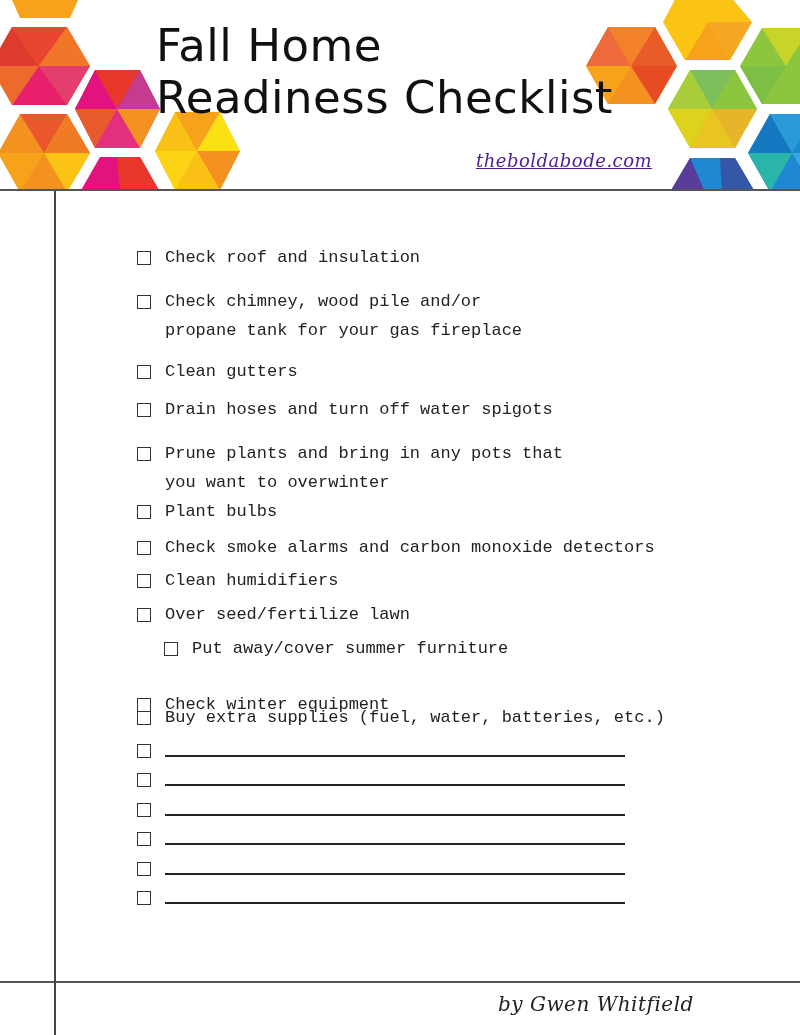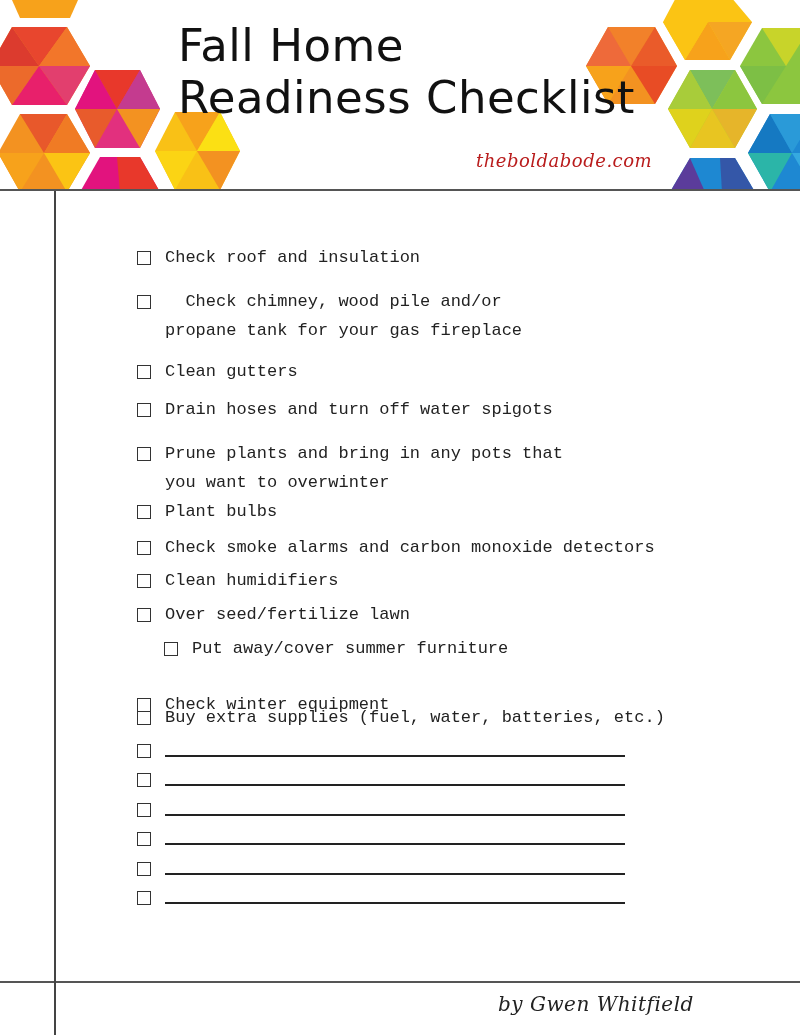--- a/index.html
+++ b/index.html
@@ -7,27 +7,26 @@
     width: 800px; height: 1035px; position: relative; overflow: hidden;
     background: #ffffff; color: #1a1a1a;
     font-family: "DejaVu Sans", sans-serif;
   }
   .deco { position: absolute; left: 0; top: 0; width: 800px; height: 192px; z-index: 0; }
   .title {
     position: absolute; left: 156px; top: 20px; z-index: 2;
     font-family: "DejaVu Sans", sans-serif; font-weight: 200;
     font-size: 45px; line-height: 52px; color: #111;
     letter-spacing: 0.5px;
-    margin-left: 22px;
   }
   .title span { display: block; font-weight: normal; -webkit-text-stroke: 0; }
   .site {
     position: absolute; left: 476px; top: 150px; z-index: 2;
     font-family: "DejaVu Serif", serif; font-style: italic;
-    font-size: 18px; color: #b91c1c; letter-spacing: 0.5px;
+    font-size: 18px; color: #4c1d95; letter-spacing: 0.5px; text-decoration: underline;
   }
   .hline { position: absolute; left: 0; width: 800px; height: 2px; background: #555; z-index: 3; }
   .vline { position: absolute; left: 54px; width: 2px; background: #444; z-index: 3; }
   .item {
     position: absolute; left: 137px; z-index: 2;
     display: flex; align-items: flex-start;
     font-family: Liberation Mono, monospace; font-weight: 200;
     font-size: 17px; line-height: 29px; color: #222;
   }
   .box {
@@ -147,21 +146,21 @@
 
 <div class="hline" style="top:189px;"></div>
 <div class="hline" style="top:981px;"></div>
 <div class="vline" style="top:191px;height:844px;"></div>
 
 <div id="checklist">
     <div class="item" style="top: 243px;">
       <span class="box"></span>
       <span class="item-text">Check roof and insulation</span>
     </div>
-    <div class="item" style="top: 287px; text-align: center;">
+    <div class="item" style="top: 287px;">
       <span class="box"></span>
       <span class="item-text">Check chimney, wood pile and/or
 propane tank for your gas fireplace</span>
     </div>
     <div class="item" style="top: 357px;">
       <span class="box"></span>
       <span class="item-text">Clean gutters</span>
     </div>
     <div class="item" style="top: 395px;">
       <span class="box"></span>

